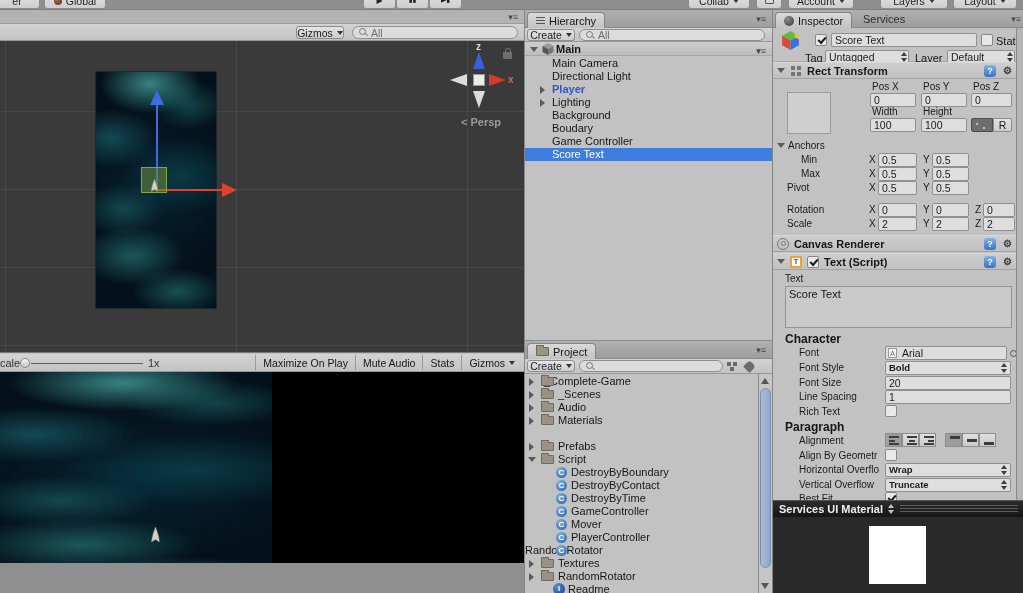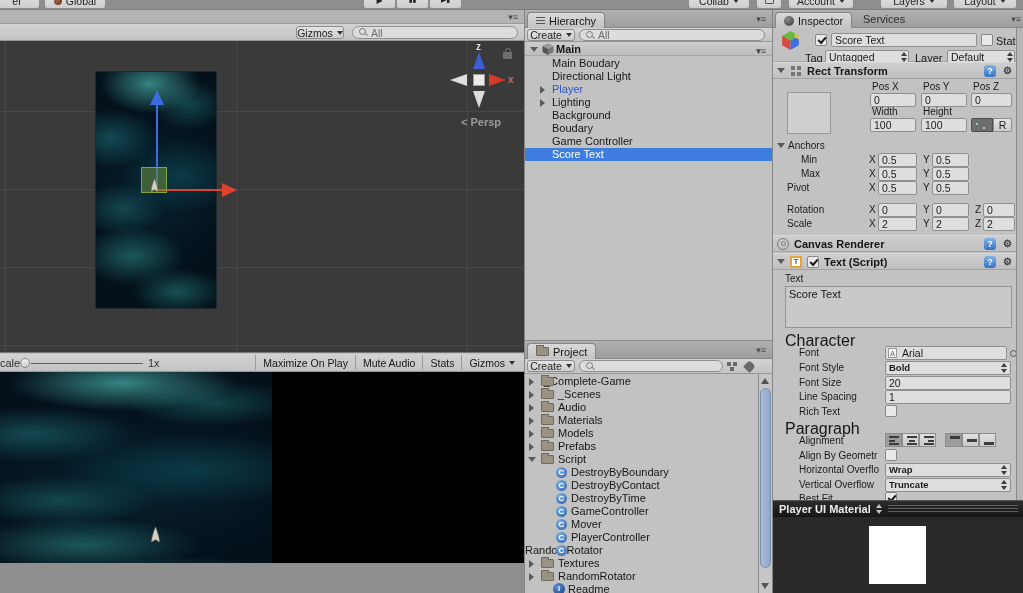--- a/index.html
+++ b/index.html
@@ -26,28 +26,28 @@
 .fo-open{display:inline-block;width:0;height:0;border-left:4px solid transparent;border-right:4px solid transparent;border-top:5px solid #5a5a5a}
 .fo-closed{display:inline-block;width:0;height:0;border-top:4px solid transparent;border-bottom:4px solid transparent;border-left:5px solid #5a5a5a}
 .dar{display:inline-block;width:0;height:0;border-left:3px solid transparent;border-right:3px solid transparent;border-top:4px solid #333}
 .pop{position:absolute;right:4px;top:50%;margin-top:-5px;width:7px;height:10px}
 .pop::before{content:"";position:absolute;top:0;left:0;border-left:3.5px solid transparent;border-right:3.5px solid transparent;border-bottom:4px solid #3c3c3c}
 .pop::after{content:"";position:absolute;bottom:0;left:0;border-left:3.5px solid transparent;border-right:3.5px solid transparent;border-top:4px solid #3c3c3c}
 .chk{position:absolute;width:12px;height:12px;background:#e9e9e9;border:1px solid #878787;border-radius:2px}
 .chk.on::after{content:"";position:absolute;left:2px;top:2px;width:6px;height:3px;border-left:2px solid #1d1d1d;border-bottom:2px solid #1d1d1d;transform:rotate(-48deg)}
 .trow{position:absolute;left:0;right:0;height:13px;line-height:13px;white-space:nowrap;font-size:11px}
 .sel{background:#3e7de0;color:#fff}
-.blue{color:#2f55c8;font-weight:normal}
+.blue{color:#2f55c8;font-weight:bold}
 .folder{position:absolute;width:13px;height:9px;background:#9a9384;border:1px solid #6f6a5e;border-radius:1px;top:2px}
 .folder::before{content:"";position:absolute;left:-1px;top:-3px;width:6px;height:2px;background:#9a9384;border:1px solid #6f6a5e;border-bottom:none;border-radius:1px 1px 0 0}
 .cs-ic{position:absolute;top:1px;width:11px;height:11px;border-radius:50%;background:radial-gradient(circle at 35% 30%,#7db2e8,#2d5fa8);color:#fff;font-size:8px;font-weight:bold;text-align:center;line-height:11px}
 .rd-ic{position:absolute;top:0px;width:12px;height:12px;border-radius:50%;background:radial-gradient(circle at 35% 30%,#5f8fd8,#15397a);color:#fff;font-size:8px;font-weight:bold;text-align:center;line-height:12px}
 .ifield{position:absolute;background:#dedede;border:1px solid #8f8f8f;border-radius:2px;height:14px;line-height:12px;padding:0 3px;font-size:10.5px;color:#1a1a1a}
 .ilab{position:absolute;font-size:10px;color:#1a1a1a;white-space:nowrap}
-.isec{position:absolute;font-weight:normal;font-size:16px}
+.isec{position:absolute;font-weight:bold;font-size:12px}
 .comp-head{position:absolute;left:0;right:7px;height:17px;background:linear-gradient(#cecece,#c0c0c0);
  border-top:1px solid #d8d8d8;border-bottom:1px solid #a2a2a2;display:flex;align-items:center;gap:5px;padding:0 4px;font-weight:bold}
 .gear{font-size:10px;color:#3f3f3f;margin-left:2px}
 .helpb{width:12px;height:12px;border-radius:3px;background:linear-gradient(#7fb3e8,#3a72c4);color:#fff;font-size:9px;font-weight:bold;text-align:center;line-height:12px}
 .alb{position:absolute;width:17px;height:14px;background:linear-gradient(#e0e0e0,#cacaca);border:1px solid #8d8d8d}
 .alb.on{background:#9d9d9d}
 .bars{position:absolute;left:3px;top:2px;width:11px;height:9px;background-repeat:no-repeat}
 .b-left{background-image:linear-gradient(#3c3c3c,#3c3c3c),linear-gradient(#3c3c3c,#3c3c3c),linear-gradient(#3c3c3c,#3c3c3c);background-size:10px 2px,6px 2px,10px 2px;background-position:left 0,left 3.5px,left 7px}
 .b-cen{background-image:linear-gradient(#3c3c3c,#3c3c3c),linear-gradient(#3c3c3c,#3c3c3c),linear-gradient(#3c3c3c,#3c3c3c);background-size:10px 2px,6px 2px,10px 2px;background-position:center 0,center 3.5px,center 7px}
 .b-right{background-image:linear-gradient(#3c3c3c,#3c3c3c),linear-gradient(#3c3c3c,#3c3c3c),linear-gradient(#3c3c3c,#3c3c3c);background-size:10px 2px,6px 2px,10px 2px;background-position:right 0,right 3.5px,right 7px}
@@ -211,21 +211,21 @@
   <div class="trow" style="top:32px;height:14px;line-height:14px;background:linear-gradient(#cdcdcd,#bdbdbd);border-bottom:1px solid #a8a8a8;font-weight:bold">
     <span class="fo-open ap" style="left:5px;top:5px"></span>
     <span class="ap" style="left:17px;top:1px"><svg width="12" height="12" viewBox="0 0 12 12">
           <polygon points="6,0 11.5,3 6,6 0.5,3" fill="#9b9b9b"></polygon>
           <polygon points="0.5,3 6,6 6,12 0.5,9" fill="#565656"></polygon>
           <polygon points="11.5,3 6,6 6,12 11.5,9" fill="#767676"></polygon>
         </svg></span>
     <span style="margin-left:31px">Main</span>
     <span class="menu-ic ap" style="right:6px;top:2px">▾≡</span>
   </div>
-  <div class="trow" style="top:47px"><span style="margin-left:27px">Main Boudary</span></div>
+  <div class="trow" style="top:47px"><span style="margin-left:27px">Main Camera</span></div>
   <div class="trow" style="top:60px"><span style="margin-left:27px">Directional Light</span></div>
   <div class="trow" style="top:73px"><span class="fo-closed ap" style="left:15px;top:3px"></span><span class="blue" style="margin-left:27px">Player</span></div>
   <div class="trow" style="top:86px"><span class="fo-closed ap" style="left:15px;top:3px"></span><span style="margin-left:27px">Lighting</span></div>
   <div class="trow" style="top:99px"><span style="margin-left:27px">Background</span></div>
   <div class="trow" style="top:112px"><span style="margin-left:27px">Boudary</span></div>
   <div class="trow" style="top:125px"><span style="margin-left:27px">Game Controller</span></div>
   <div class="trow sel" style="top:138px"><span style="margin-left:27px">Score Text</span></div>
 </div>
 
 <div class="panel" style="left:524px;top:340px;width:248px;height:253px;border-left:1px solid #858585;border-top:1px solid #8a8a8a">
@@ -247,21 +247,20 @@
         <span></span>
       </span>
     <span class="ap" style="left:202px;top:3px;width:10px;height:9px;background:linear-gradient(#6a6a6a,#6a6a6a) 0 0/4px 4px no-repeat,linear-gradient(#6a6a6a,#6a6a6a) 6px 0/4px 4px no-repeat,linear-gradient(#6a6a6a,#6a6a6a) 3px 5px/4px 4px no-repeat"></span>
     <span class="ap" style="left:220px;top:3px;width:9px;height:9px;background:#6a6a6a;border-radius:1px 4px 4px 1px;transform:rotate(-45deg)"></span>
   </div>
 
   <div class="trow" style="top:34px"><span class="fo-closed ap" style="left:4px;top:3px"></span><span class="folder" style="left:16px"></span><span style="margin-left:19px">_Complete-Game</span></div>
   <div class="trow" style="top:47px"><span class="fo-closed ap" style="left:4px;top:3px"></span><span class="folder" style="left:16px"></span><span style="margin-left:33px">_Scenes</span></div>
   <div class="trow" style="top:73px"><span class="fo-closed ap" style="left:4px;top:3px"></span><span class="folder" style="left:16px"></span><span style="margin-left:33px">Materials</span></div>
   <div class="trow" style="top:60px"><span class="fo-closed ap" style="left:4px;top:3px"></span><span class="folder" style="left:16px"></span><span style="margin-left:33px">Audio</span></div>
-  <div class="trow" style="top:86px"><span class="fo-closed ap" style="left:4px;top:3px"></span><span class="folder" style="left:16px"></span><span style="margin-left:33px">Models</span></div>
   <div class="trow" style="top:99px"><span class="fo-closed ap" style="left:4px;top:3px"></span><span class="folder" style="left:16px"></span><span style="margin-left:33px">Prefabs</span></div>
   <div class="trow" style="top:112px"><span class="fo-open ap" style="left:3px;top:4px"></span><span class="folder" style="left:16px"></span><span style="margin-left:33px">Script</span></div>
   <div class="trow" style="top:125px"><span class="cs-ic" style="left:31px">C</span><span style="margin-left:46px">DestroyByBoundary</span></div>
   <div class="trow" style="top:138px"><span class="cs-ic" style="left:31px">C</span><span style="margin-left:46px">DestroyByContact</span></div>
   <div class="trow" style="top:151px"><span class="cs-ic" style="left:31px">C</span><span style="margin-left:46px">DestroyByTime</span></div>
   <div class="trow" style="top:164px"><span class="cs-ic" style="left:31px">C</span><span style="margin-left:46px">GameController</span></div>
   <div class="trow" style="top:177px"><span class="cs-ic" style="left:31px">C</span><span style="margin-left:46px">Mover</span></div>
   <div class="trow" style="top:190px"><span class="cs-ic" style="left:31px">C</span><span style="margin-left:46px">PlayerController</span></div>
   <div class="trow" style="top:203px"><span class="cs-ic" style="left:31px">C</span><span style="">RandomRotator</span></div>
   <div class="trow" style="top:216px"><span class="fo-closed ap" style="left:4px;top:3px"></span><span class="folder" style="left:16px"></span><span style="margin-left:33px">Textures</span></div>
@@ -423,21 +422,21 @@
   <span class="ilab" style="left:26px;top:454px">Horizontal Overflo</span>
   <span class="ifield" style="left:112px;top:453px;width:126px;font-weight:bold;font-size:9.5px">Wrap</span>
     <span class="pop" style="left:228px;top:460px;right:auto"></span>
   <span class="ilab" style="left:26px;top:469px">Vertical Overflow</span>
   <span class="ifield" style="left:112px;top:468px;width:126px;font-weight:bold;font-size:9.5px">Truncate</span>
     <span class="pop" style="left:228px;top:475px;right:auto"></span>
   <span class="ilab" style="left:26px;top:483px">Best Fit</span>
   <span class="chk on" style="left:112px;top:482px"></span>
 
   <div class="ap" style="left:0;top:490px;width:251px;height:17px;background:linear-gradient(#2c2c2c,#161616);display:flex;align-items:center;gap:5px;padding:0 6px;border-top:1px solid #555">
-    <span style="color:#efefef;font-weight:bold">Player UI Material</span>
+    <span style="color:#efefef;font-weight:bold">Services UI Material</span>
     <span class="pop" style="position:relative;right:0;top:0;margin-top:0;filter:invert(1)"></span>
     <span style="flex:1;height:9px;background:repeating-linear-gradient(#5e5e5e 0 1px,transparent 1px 3px)"></span>
   </div>
   <div class="ap" style="left:0;top:507px;width:251px;height:76px;background:#292929">
     <div class="ap" style="left:96px;top:9px;width:57px;height:58px;background:#fff"></div>
   </div>
 
   <div class="scrollstrip" style="right:0;top:18px;width:7px;height:472px"></div>
 </div>
 

